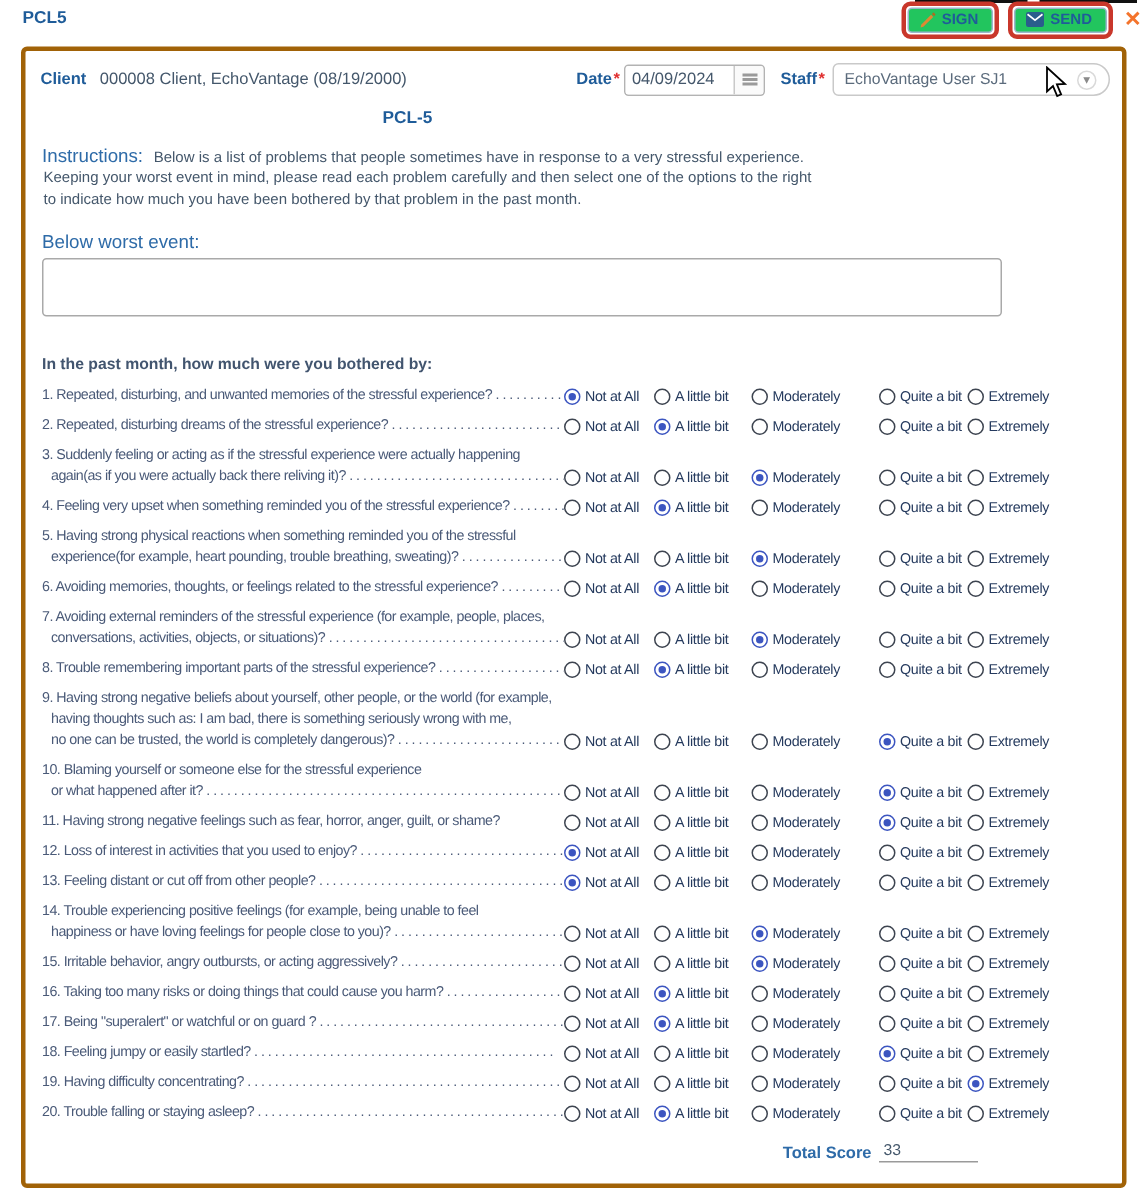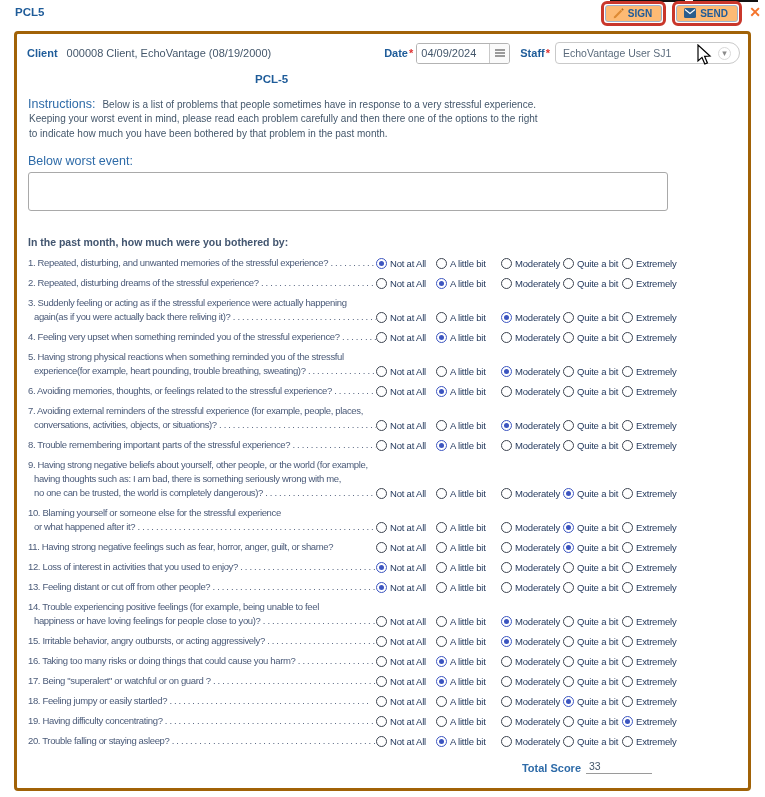--- a/index.html
+++ b/index.html
@@ -10,21 +10,21 @@
     font-size:11px;
   }
   
   .top-mark { position:absolute; top:0; height:2px; background:#111; }
   .hdr { position:relative; height:27px;text-decoration:underline; }
   .hdr-title { position:absolute; left:15px; top:6px; color:#1f5c99; font-weight:bold; font-size:11.5px; }
   .hdr-actions { position:absolute; right:23px; top:1px; display:flex; gap:6px; }
   .ann { border:3px solid #c9372b; border-radius:6px; padding:1px 1px; background:transparent; }
   .tbtn {
     display:inline-flex; align-items:center; gap:4px;
-    border:1px solid #9db4cc; border-radius:3px; background:#fdba74;
+    border:1px solid #9db4cc; border-radius:3px; background:#22c55e;
     color:#1f5c99; font-weight:bold; font-size:10px; padding:2px 9px 3px 7px;
     font-family:"Liberation Sans",sans-serif; cursor:pointer; height:17px;
   }
   .close-x { position:absolute; right:4px; top:5px; color:#f4742c; font-size:14px; font-weight:bold; cursor:pointer; line-height:14px; }
   
   .panel { margin:4px 14px 0 14px; border:3px solid #a16207; border-radius:4px; padding:0 6px 14px 6px; background:#fff; }
   .client-row { display:flex; align-items:center; padding:8px 2px 2px 4px; }
   .lab-blue { color:#1f5c99; font-weight:bold; font-size:11px; }
   .req { color:#e03131; font-weight:bold; margin:0 3px 0 1px; }
   .client-val { color:#44576b; margin-left:9px; font-size:11px; }
@@ -51,21 +51,21 @@
   .worst-box { margin-left:5px; width:640px; height:39px; border:1px solid #a9a9a9; border-radius:3px; resize:none; font-family:"Liberation Sans",sans-serif; font-size:11px; padding:4px; color:#44576b; }
   
   .section-h { color:#42556f; font-weight:bold; font-size:10.5px; margin:23px 0 8px 5px; }
   .q-list { margin-left:5px; }
   .q-row { display:flex; align-items:flex-end; margin-bottom:6px; }
   .q-text { width:348px; flex:0 0 348px; overflow:hidden; color:#4a5a78; font-size:9.5px; letter-spacing:-0.35px; }
   .q-line { white-space:nowrap; line-height:14px; }
   .q-line.indent { padding-left:6px; }
   .radio-group { display:flex; align-items:center; height:14px; }
   .opt { display:flex; align-items:center; cursor:pointer; }
-  .opt.w0 { width:60px; } .opt.w1 { width:65px; } .opt.w2 { width:62px; } .opt.w3 { width:59px; } .opt.w4 { width:56px; }
+  .opt.w0 { width:60px; } .opt.w1 { width:65px; } .opt.w2 { width:85px; } .opt.w3 { width:59px; } .opt.w4 { width:56px; }
   .radio { width:11px; height:11px; border:1.5px solid #3d4450; border-radius:50%; display:inline-flex; align-items:center; justify-content:center; background:#fff; flex:0 0 11px; }
   .radio.sel { border-color:#3c55c0; }
   .dot { width:5px; height:5px; border-radius:50%; background:#3c55c0; }
   .olabel { color:#253a5e; font-size:9.5px; letter-spacing:-0.2px; margin-left:3px; white-space:nowrap; }
   
   .total-row { display:flex; justify-content:flex-end; align-items:flex-end; padding-right:90px; margin-top:12px; }
   .total-label { color:#2e6ba8; font-weight:bold; font-size:11px; }
   .total-val { color:#44576b; font-size:10.5px; border-bottom:1px solid #9a9a9a; width:66px; margin-left:5px; padding:0 0 1px 3px; }
   
   .footer { margin:7px 0 0 15px; display:flex; gap:3px; }
@@ -128,21 +128,21 @@
       <span class="sv">EchoVantage User SJ1</span>
       <span class="caret">▾</span>
     </span>
   </div>
 
   <div class="form-title">PCL-5</div>
 
   <div class="instr">
     <span class="instr-label">Instructions:</span>
     <span class="instr-line1">Below is a list of problems that people sometimes have in response to a very stressful experience.</span>
-    <div class="instr-line">Keeping your worst event in mind, please read each problem carefully and then there one of the options to the right</div>
+    <div class="instr-line">Keeping your worst event in mind, please read each problem carefully and then select one of the options to the right</div>
     <div class="instr-line">to indicate how much you have been bothered by that problem in the past month.</div>
   </div>
 
   <div class="worst-label">Below worst event:</div>
   <textarea class="worst-box" style=""></textarea>
 
   <div class="section-h">In the past month, how much were you bothered by:</div>
 
   <div class="q-list">
       <div class="q-row">

